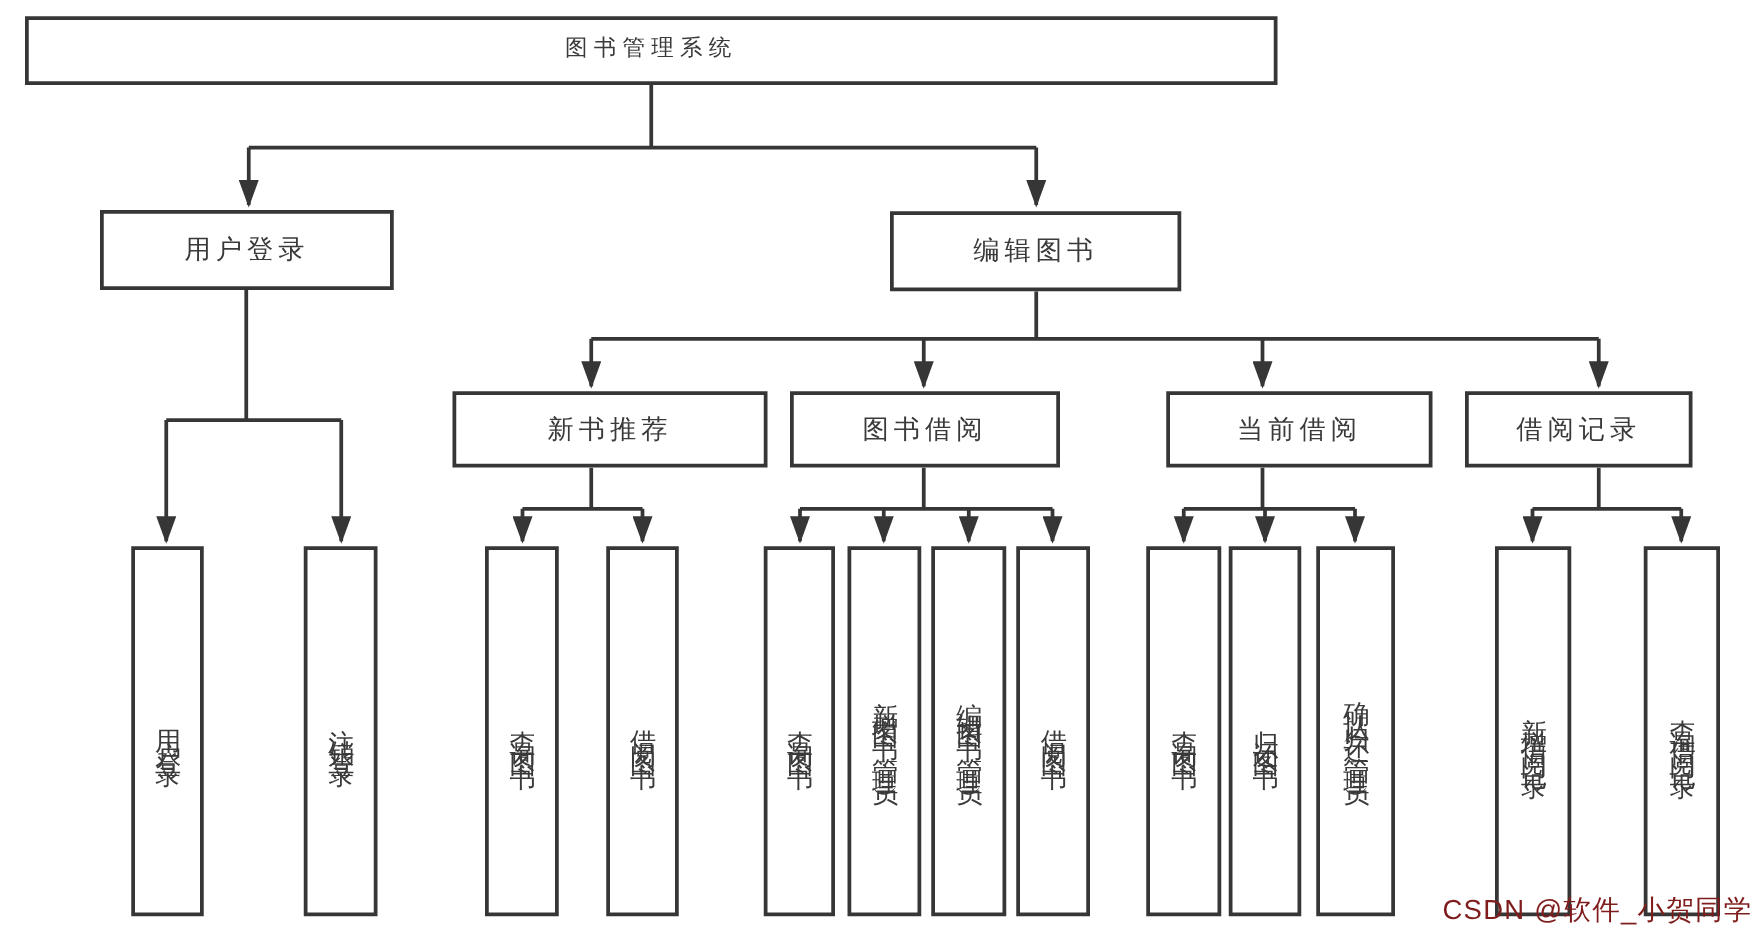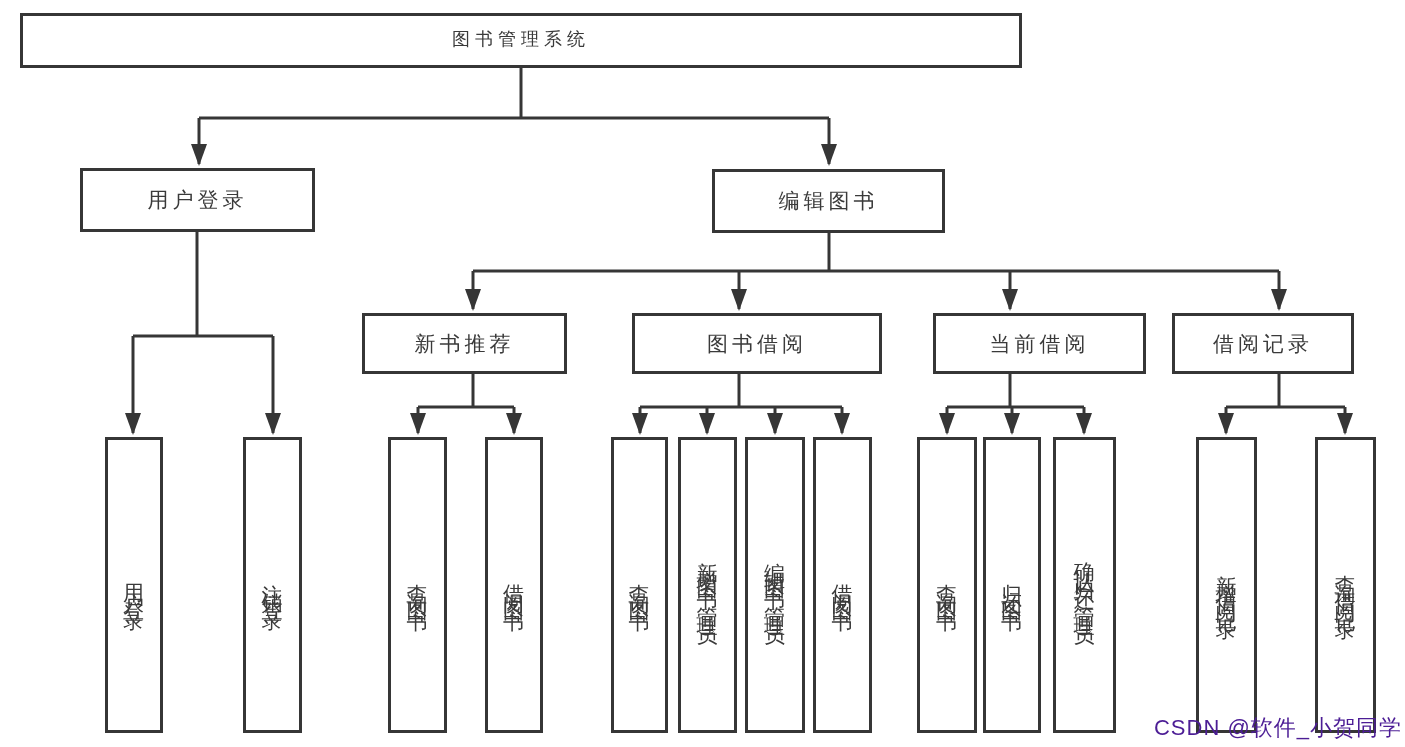--- a/index.html
+++ b/index.html
@@ -41,21 +41,21 @@
     font-size:21px;
     letter-spacing:9px;
     line-height:1;
   }
   .watermark{
     position:absolute;
     right:3px;
     bottom:4px;
     font-size:22px;
     letter-spacing:1px;
-    color:#4c1d95;
+    color:#7f1d1d;
     z-index:10;
     white-space:nowrap;
   }
 </style>
 </head>
 <body>
 
 <div class="canvas">
 
   <svg class="connectors" width="1405" height="747" viewBox="0 0 1405 747" xmlns="http://www.w3.org/2000/svg">
@@ -118,22 +118,22 @@
       <path d="M1226,407 V433" marker-end="url(#arrow)"></path>
       <path d="M1345,407 V433" marker-end="url(#arrow)"></path>
     </g>
   </svg>
 
   <div class="box hbox rootbox" style="left:20px;top:13px;width:1002px;height:55px">图书管理系统</div>
 
   <div class="box hbox" style="left:80px;top:168px;width:235px;height:64px">用户登录</div>
   <div class="box hbox" style="left:712px;top:169px;width:233px;height:64px">编辑图书</div>
 
-  <div class="box hbox" style="left:362px;top:313px;width:205px;height:61px">新书推荐</div>
-  <div class="box hbox" style="left:632px;top:313px;width:250px;height:61px">图书借阅</div>
+  <div class="box hbox" style="left:362px;top:313px;width:252px;height:61px">新书推荐</div>
+  <div class="box hbox" style="left:632px;top:313px;width:216px;height:61px">图书借阅</div>
   <div class="box hbox" style="left:933px;top:313px;width:213px;height:61px">当前借阅</div>
   <div class="box hbox" style="left:1172px;top:313px;width:182px;height:61px">借阅记录</div>
 
   <div class="box leaf" style="left:105px;top:437px;width:58px;height:296px">用户登录</div>
   <div class="box leaf" style="left:243px;top:437px;width:59px;height:296px">注销登录</div>
 
   <div class="box leaf" style="left:388px;top:437px;width:59px;height:296px">查询图书</div>
   <div class="box leaf" style="left:485px;top:437px;width:58px;height:296px">借阅图书</div>
 
   <div class="box leaf" style="left:611px;top:437px;width:57px;height:296px">查询图书</div>

